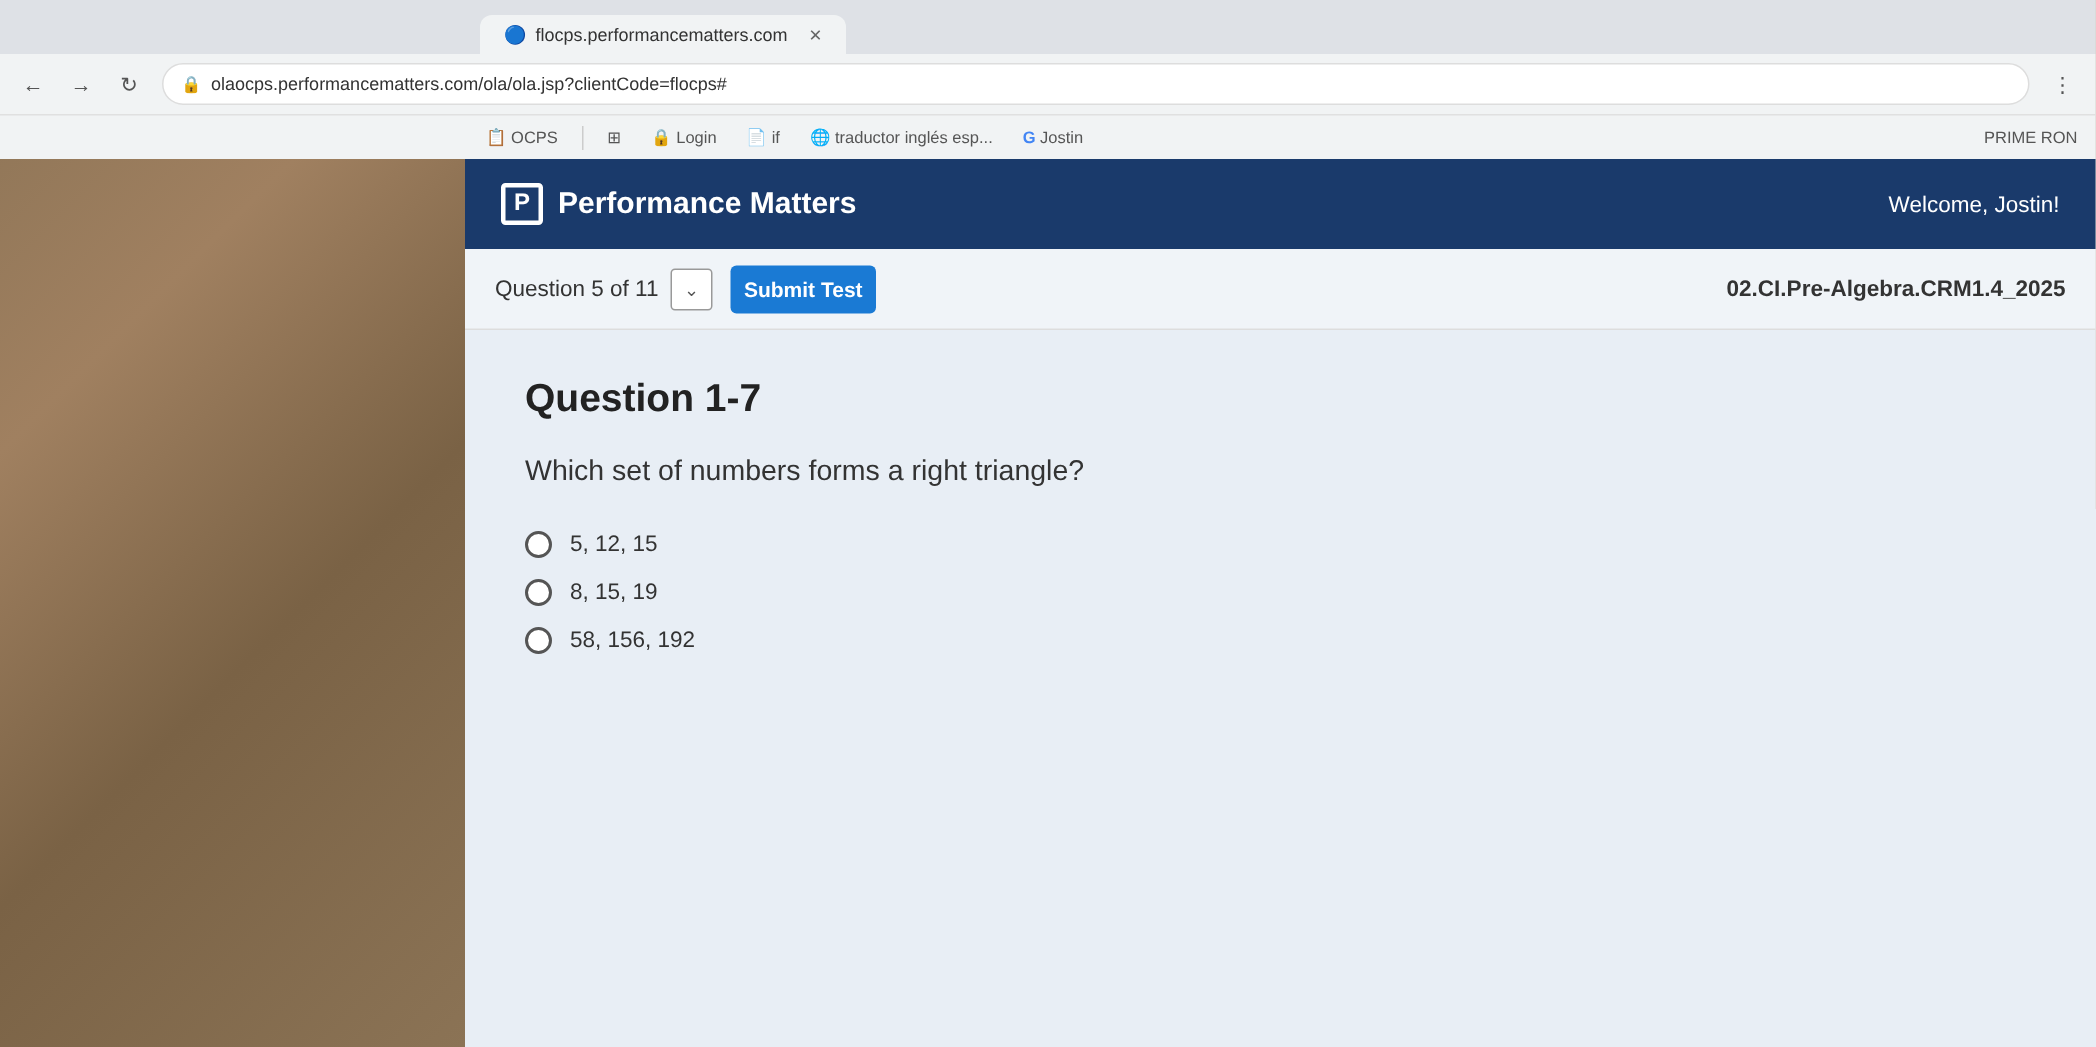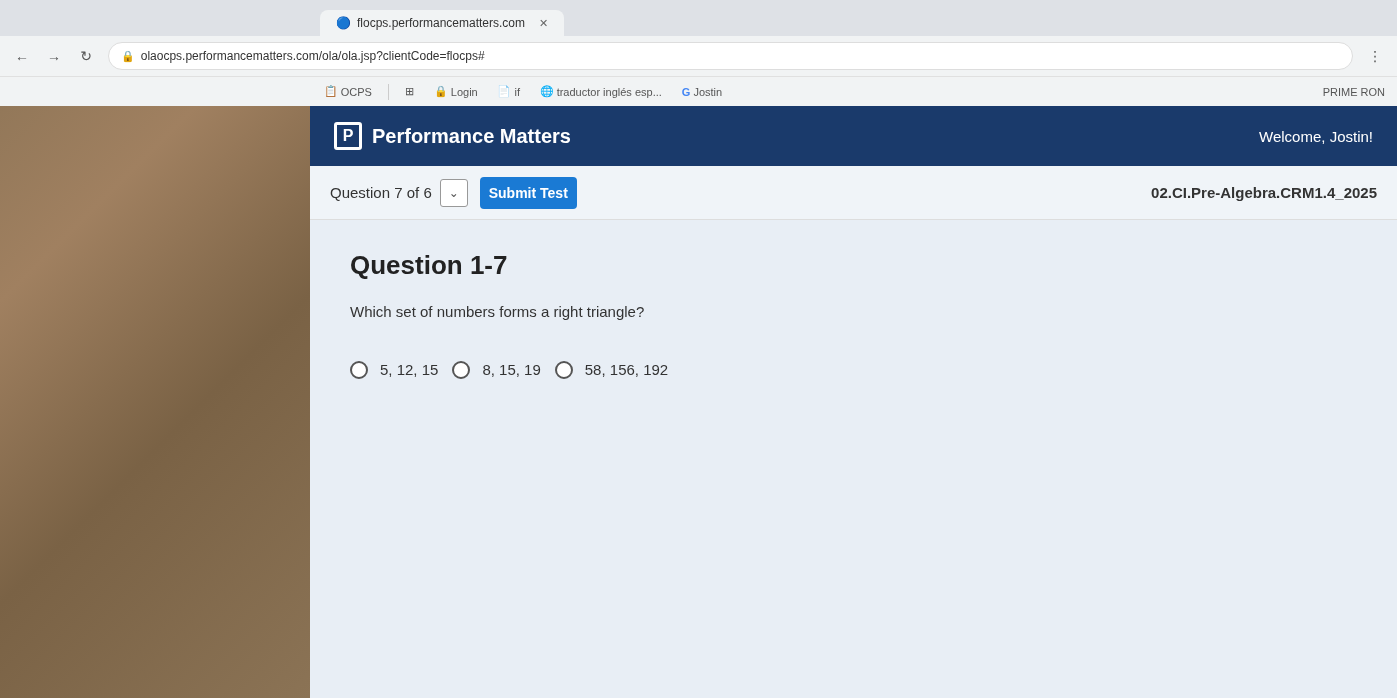--- a/index.html
+++ b/index.html
@@ -216,30 +216,30 @@
     }
 
     .question-title {
       font-size: 26px;
       font-weight: bold;
       color: #222;
       margin-bottom: 20px;
     }
 
     .question-text {
-      font-size: 15px;
-      color: #333;
-      margin-bottom: 37px;
+      font-size: 19px;
+      color: #333;
+      margin-bottom: 24px;
       line-height: 1.5;
     }
 
     .options-list {
       list-style: none;
       display: flex;
-      flex-direction: row;
+      flex-direction: column;
       gap: 14px;
     }
 
     .option-item {
       display: flex;
       align-items: center;
       gap: 12px;
       cursor: pointer;
     }
 
@@ -347,21 +347,21 @@
       <div class="logo-icon">
         <span>P</span>
       </div>
       <span class="logo-text">Performance Matters</span>
     </div>
     <span class="welcome-text">Welcome, Jostin!</span>
   </div>
 
   <div class="app-toolbar">
     <div class="question-nav">
-      <span class="question-label">Question 7 of 6</span>
+      <span class="question-label">Question 5 of 11</span>
       <button class="dropdown-btn">⌄</button>
     </div>
     <button class="submit-btn">Submit Test</button>
     <span class="test-id">02.CI.Pre-Algebra.CRM1.4_2025</span>
   </div>
 
   <div class="content-area">
     <div class="question-title">Question 1-7</div>
     <div class="question-text">Which set of numbers forms a right triangle?</div>
 

